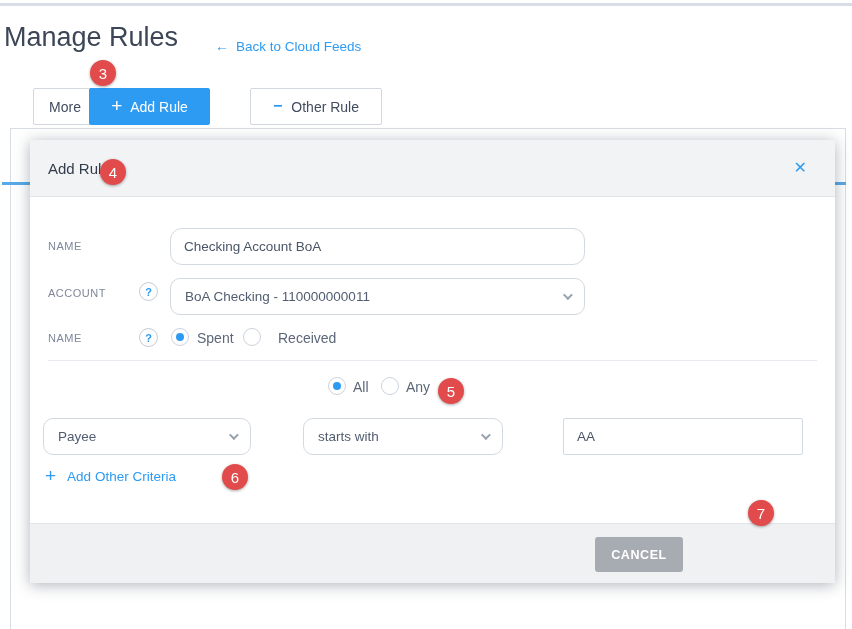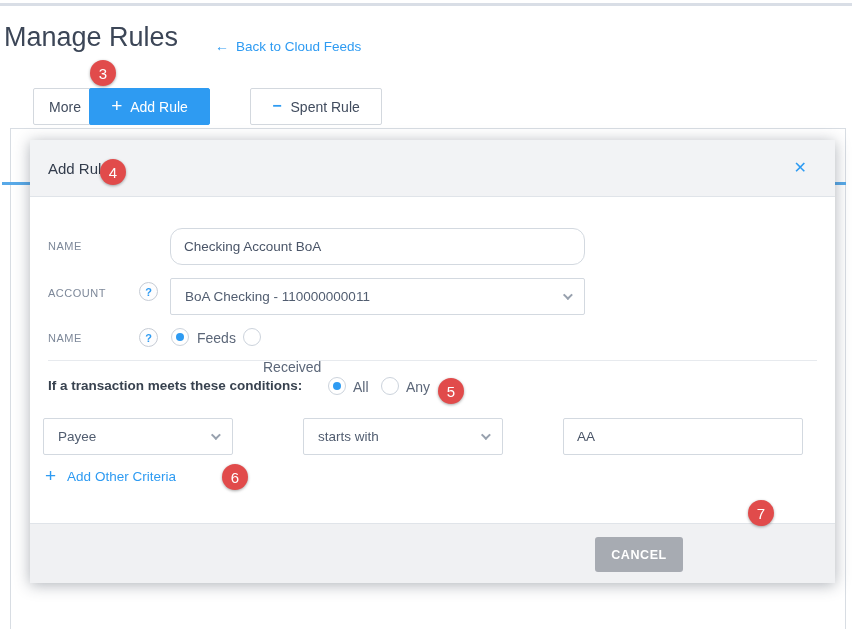--- a/index.html
+++ b/index.html
@@ -34,21 +34,21 @@
   
   .modal { position:absolute; left:30px; top:140px; width:805px; height:443px; background:#fff; box-shadow:0 2px 14px rgba(45,55,70,.38); z-index:2; }
   .modal-header { position:absolute; left:0; top:0; width:100%; height:57px; background:#f2f3f5; border-bottom:1px solid #e0e4e9; display:flex; align-items:center; padding:0 28px 0 18px; }
   .modal-title { font-size:15px; color:#333c4c; }
   .modal-close { margin-left:auto; color:#2e9bf2; font-size:16px; cursor:pointer; line-height:1; }
 
   .field-label { position:absolute; font-size:11px; letter-spacing:.5px; color:#7d8899; }
   .help { position:absolute; width:19px; height:19px; border-radius:50%; border:1px solid #c6ccd5; background:#fdfdfe; color:#2e9bf2; font-size:11px; font-weight:700; display:flex; align-items:center; justify-content:center; cursor:pointer; }
 
   .textbox { position:absolute; height:37px; border:1px solid #d3d9e0; border-radius:2px; background:#fff; font-family:"Liberation Sans",sans-serif; font-size:13.5px; color:#4a5568; padding:0 13px; outline:none; }
-  .selbox { position:absolute; height:37px; border:1px solid #d3d9e0; border-radius:2px; background:#fff; font-size:13.5px; color:#515d70; display:flex; align-items:center; justify-content:space-between; padding:0 14px; cursor:pointer; }
+  .selbox { position:absolute; height:37px; border:1px solid #d3d9e0; border-radius:10px; background:#fff; font-size:13.5px; color:#515d70; display:flex; align-items:center; justify-content:space-between; padding:0 14px; cursor:pointer; }
 
   .radio { position:absolute; width:18px; height:18px; border-radius:50%; border:1px solid #ccd3dc; background:#fff; cursor:pointer; display:flex; align-items:center; justify-content:center; }
   .radio .dot { width:8px; height:8px; border-radius:50%; background:#2e9bf2; }
   .radio-label { position:absolute; font-size:14px; color:#5c6779; }
 
   .body-divider { position:absolute; left:18px; top:220px; width:769px; height:1px; background:#e7eaee; }
   .cond-prompt { position:absolute; left:18px; top:238px; font-size:13.5px; font-weight:700; color:#38424f; }
 
   .add-criteria { position:absolute; left:15px; top:328px; display:flex; align-items:center; gap:11px; cursor:pointer; }
   .add-criteria .plus { color:#2e9bf2; font-size:19px; line-height:1; margin-top:-2px; }
@@ -75,21 +75,21 @@
   <div class="btn btn-plain btn-more">
     <span>More</span>
     <span class="chev"></span>
   </div>
   <div class="btn btn-add">
     <span class="plus">+</span>
     <span>Add Rule</span>
   </div>
   <div class="btn btn-plain btn-remove">
     <span class="minus">−</span>
-    <span>Spent Rule</span>
+    <span>Other Rule</span>
   </div>
 
   <div class="rules-panel"></div>
   <div class="panel-accent"></div>
 
   <div class="modal">
     <div class="modal-header">
       <span class="modal-title">Add Rule</span>
       <span class="modal-close">✕</span>
     </div>
@@ -102,35 +102,34 @@
     <div class="selbox" style="left:140px; top:138px; width:415px;">
       <span>BoA Checking - 110000000011</span>
       <span class="chev chev-light"></span>
     </div>
 
     <div class="field-label" style="left:18px; top:192px;">NAME</div>
     <div class="help" style="left:109px; top:188px;">?</div>
     <div class="radio" style="left:141px; top:188px;">
         <span class="dot"></span>
       </div>
-    <div class="radio-label" style="left:167px; top:190px;">Feeds</div>
+    <div class="radio-label" style="left:167px; top:190px;">Spent</div>
     <div class="radio" style="left:213px; top:188px;"></div>
-    <div class="radio-label" style="left:233px; top:190px;margin-top:29px;">Received</div>
+    <div class="radio-label" style="left:248px; top:190px;">Received</div>
 
     <div class="body-divider"></div>
 
-    <div class="cond-prompt">If a transaction meets these conditions:</div>
     <div class="radio" style="left:298px; top:237px;">
         <span class="dot"></span>
       </div>
     <div class="radio-label" style="left:323px; top:239px;">All</div>
     <div class="radio" style="left:351px; top:237px;"></div>
     <div class="radio-label" style="left:376px; top:239px;">Any</div>
 
-    <div class="selbox" style="left:13px; top:278px; width:190px;">
+    <div class="selbox" style="left:13px; top:278px; width:208px;">
       <span>Payee</span>
       <span class="chev chev-light"></span>
     </div>
     <div class="selbox" style="left:273px; top:278px; width:200px;">
       <span>starts with</span>
       <span class="chev chev-light"></span>
     </div>
     <input class="textbox" style="left: 533px; top: 278px; width: 240px;" readonly="" value="AA">
 
     <div class="add-criteria">

